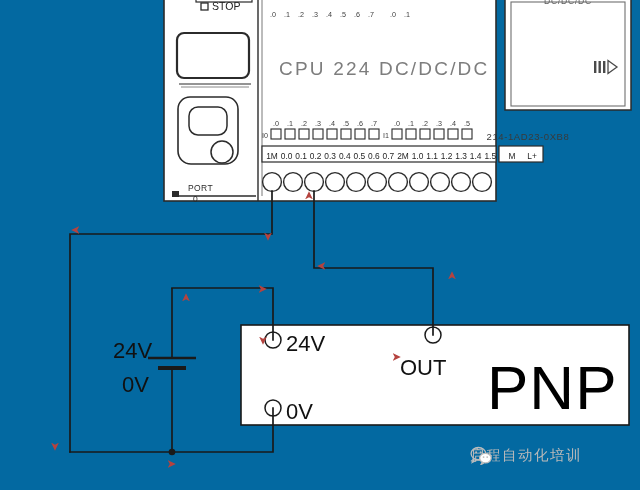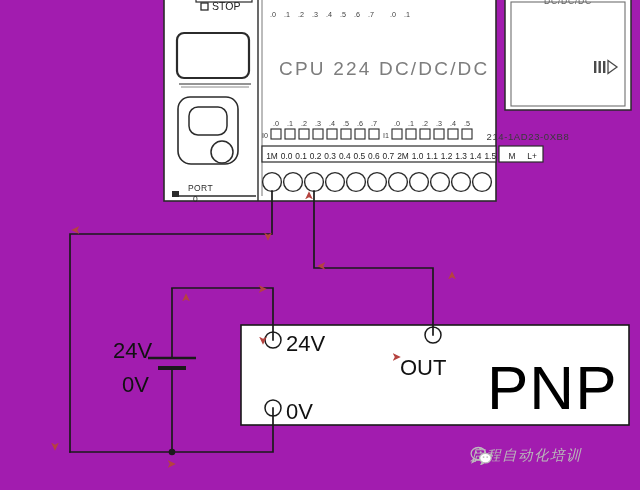--- a/index.html
+++ b/index.html
@@ -1,18 +1,18 @@
 <!DOCTYPE html>
 <html><head>
 <meta charset="utf-8">
 <style>
   html,body{margin:0;padding:0;background:#ffffff;}
   body{width:640px;height:490px;overflow:hidden;
        font-family:"Liberation Sans","DejaVu Sans",sans-serif;}
-  #stage{position:relative;width:640px;height:490px;background:#a21caf;}
+  #stage{position:relative;width:640px;height:490px;background:#0369a1;}
   #stage svg{position:absolute;left:0;top:0;}
   .hud{position:absolute;pointer-events:none;}
 </style>
 </head>
 <body>
 
 <div id="stage">
 
   <svg width="640" height="490" viewBox="0 0 640 490">
 
@@ -290,16 +290,16 @@
       <ellipse cx="8.4" cy="7.6" rx="7.3" ry="6.1" fill="none" stroke="#bdbdbd" stroke-width="1.3"></ellipse>
       <path d="M4.2,12.6 L2.4,16.2 L6.1,14.3" fill="none" stroke="#bdbdbd" stroke-width="1.3"></path>
       <circle cx="6.1" cy="6.2" r="1.05" fill="#bdbdbd"></circle>
       <circle cx="10.7" cy="6.2" r="1.05" fill="#bdbdbd"></circle>
       <ellipse cx="15.4" cy="12.1" rx="5.8" ry="4.8" fill="#fff" stroke="#bdbdbd" stroke-width="1.3"></ellipse>
       <path d="M12.4,15.9 L11.1,18.4 L13.8,17.1" fill="none" stroke="#bdbdbd" stroke-width="1.3"></path>
       <circle cx="13.6" cy="11.1" r="0.9" fill="#bdbdbd"></circle>
       <circle cx="17.2" cy="11.1" r="0.9" fill="#bdbdbd"></circle>
     </svg>
     <span style="font-family:'DejaVu Sans',sans-serif; font-size:14.5px; color:#b9b9b9;
-                 letter-spacing:1.5px; white-space:nowrap;font-style:italic;">启程自动化培训</span>
+                 letter-spacing:1.5px; white-space:nowrap;">启程自动化培训</span>
   </div>
 
 </div>
 
 </body></html>

